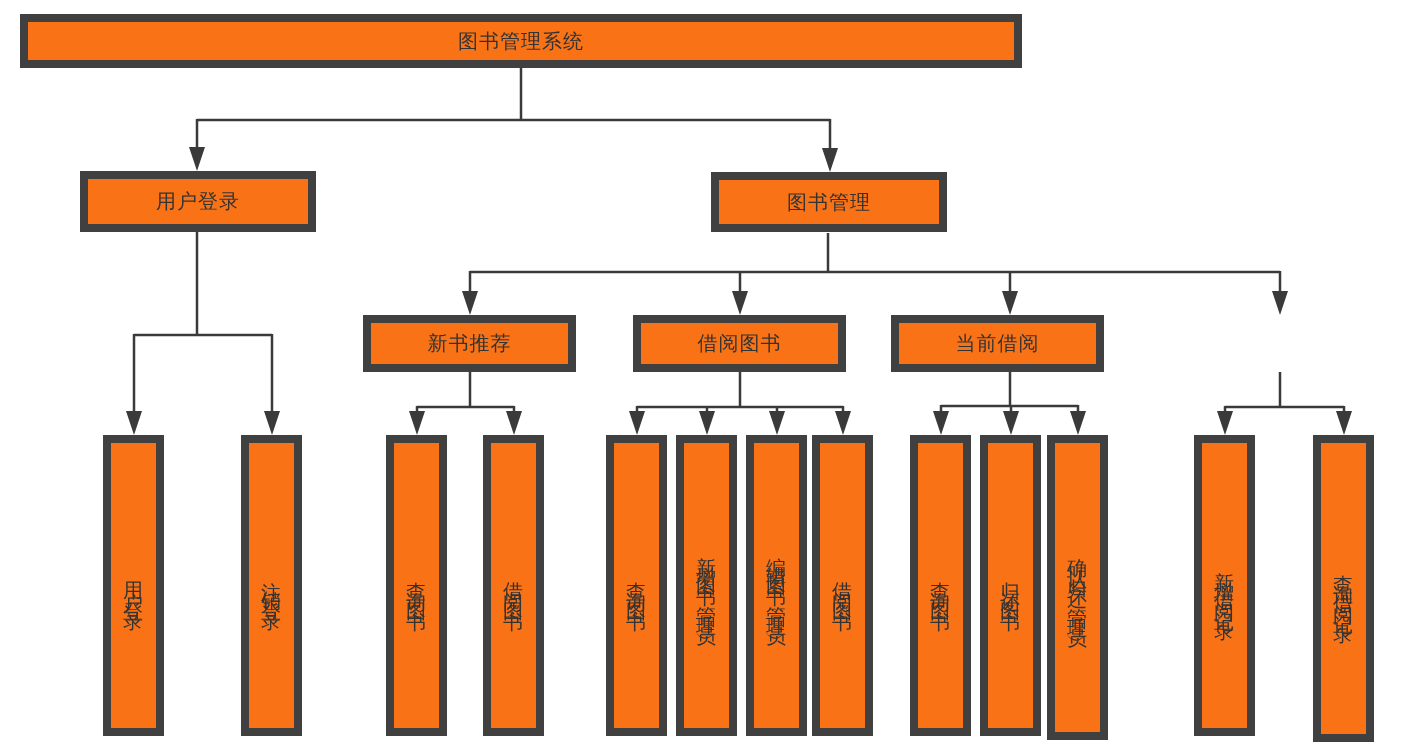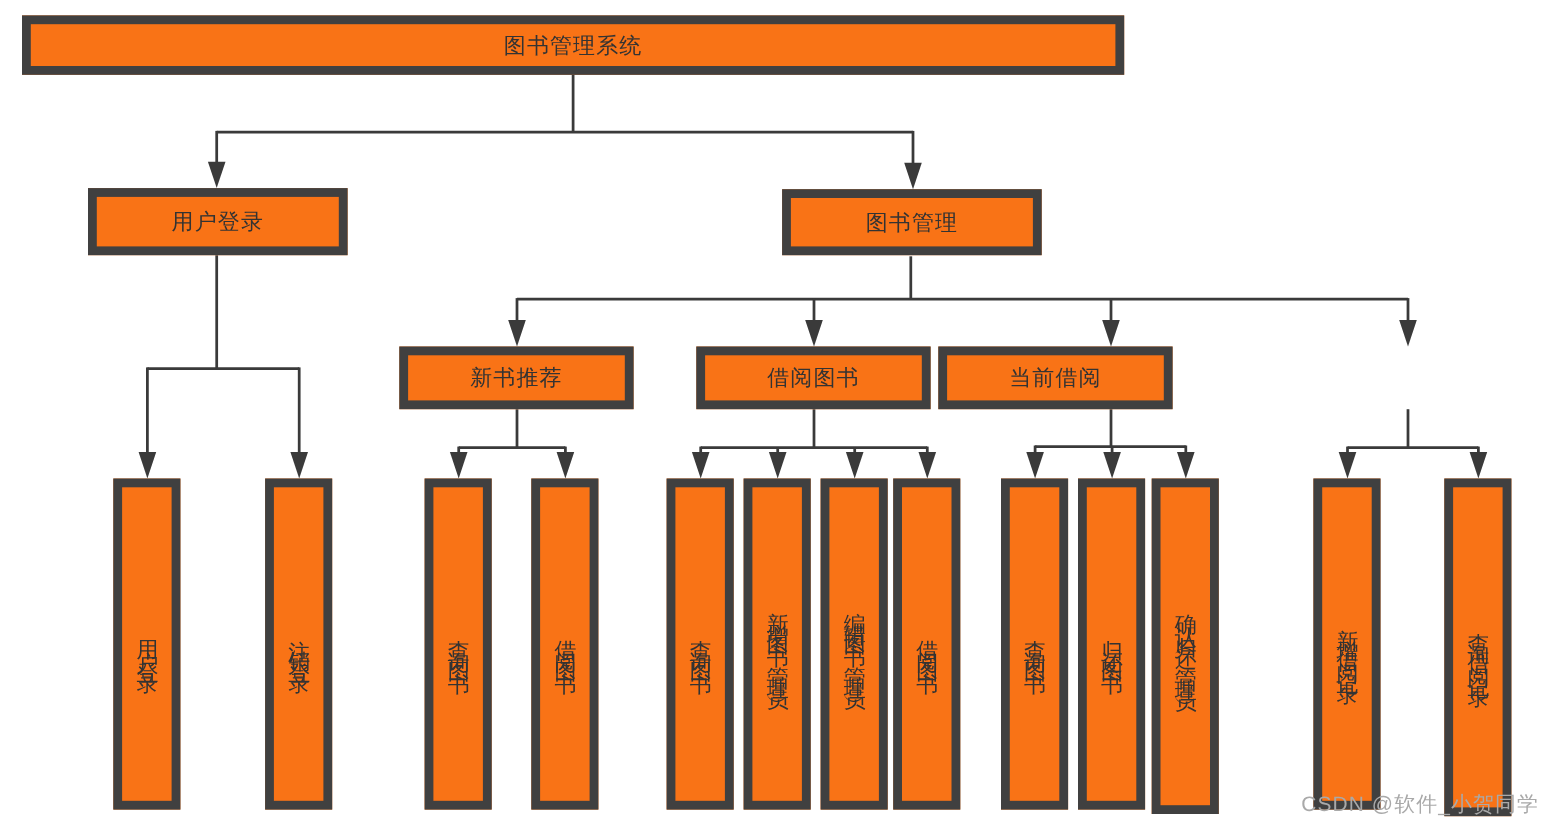--- a/index.html
+++ b/index.html
@@ -19,21 +19,21 @@
     color:#333333;
     box-sizing:border-box;
   }
   .hnode{font-size:20px;letter-spacing:1px;}
   .root{left:20px;top:14px;width:1002px;height:54px;}
   .lvl2-a{left:80px;top:171px;width:236px;height:61px;}
   .lvl2-b{left:711px;top:172px;width:236px;height:60px;}
   .lvl3{top:315px;width:213px;height:57px;}
   .l3-a{left:363px;}
   .l3-b{left:633px;}
-  .l3-c{left:853px;}
+  .l3-c{left:891px;}
   .l3-d{left:1172px;}
   .leaf{top:435px;width:61px;height:301px;font-size:20px;}
   .leaf .vtext{
     writing-mode:vertical-rl;
     text-orientation:mixed;
     letter-spacing:10px;
     line-height:1;
     white-space:nowrap;
   }
   .lf-1{left:103px;}  .lf-2{left:241px;}
@@ -175,14 +175,13 @@
     <span class="vtext">确认归还（管理员）</span>
   </div>
 
   <div class="node leaf lf-12">
     <span class="vtext">新增借阅记录</span>
   </div>
   <div class="node leaf lf-13">
     <span class="vtext">查询借阅记录</span>
   </div>
 
-  <div class="watermark">CSDN @软件_小贺同学</div>
 </div>
 
 </body></html>

